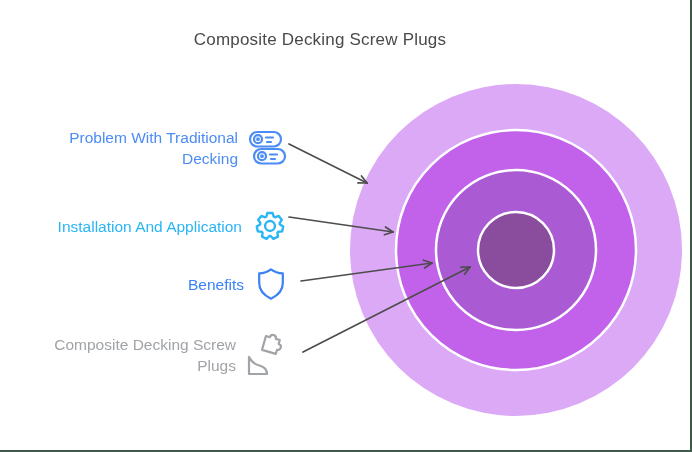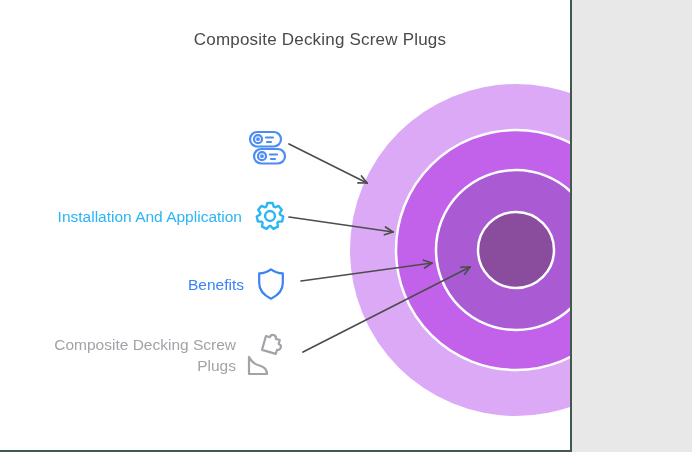--- a/index.html
+++ b/index.html
@@ -1,35 +1,35 @@
 <!DOCTYPE html>
 <html><head>
 <meta charset="utf-8">
 <style>
   html,body{margin:0;padding:0;background:#e8e8e8;font-family:"Liberation Sans",sans-serif;}
   #canvas{
-    position:relative;width:572px;height:452px;box-sizing:border-box;
+    position:relative;width:692px;height:452px;box-sizing:border-box;
     background:#ffffff;overflow:hidden;
     border-right:2px solid #3f5a4a;border-bottom:2px solid #3f5a4a;
   }
   #page-title{
     position:absolute;top:30px;left:0;width:640px;text-align:center;
     font-size:17px;font-weight:500;letter-spacing:.2px;color:#4a4a4a;
   }
   #diagram-svg{position:absolute;inset:0;}
   .row{
     position:absolute;left:16px;width:272px;display:flex;align-items:center;
     justify-content:flex-end;gap:10px;
   }
   .row .label{font-size:15.5px;font-weight:500;line-height:21px;text-align:right;}
   .row .label.wrap{max-width:200px;}
   .row .label.nowrap{white-space:nowrap;}
   .row .icon{flex:0 0 auto;display:block;}
   #row-problem{top:120px;height:56px;}
-  #row-installation{top:194px;height:44px;}
+  #row-installation{top:204px;height:44px;}
   #row-benefits{top:260px;height:48px;}
   #row-plugs{top:326px;height:58px;}
   svg.icon *{vector-effect:non-scaling-stroke;}
 </style>
 </head>
 <body>
 
 <div id="canvas">
 
   <svg id="diagram-svg" width="692" height="452" viewBox="0 0 692 452">
@@ -55,20 +55,21 @@
       <g stroke="#4d4d4d" stroke-width="1.7" fill="none" stroke-linecap="round">
         <line x1="303" y1="352" x2="470" y2="267"></line>
         <line x1="470" y1="267" x2="464.6" y2="274.2"></line>
         <line x1="470" y1="267" x2="461.0" y2="267.2"></line>
       </g>
     </svg>
 
   <div id="page-title" style="color: rgb(74, 74, 74);">Composite Decking Screw Plugs</div>
 
   <div class="row" id="row-problem" style="color: rgb(76, 140, 245);">
+    <div class="label wrap">Problem With Traditional Decking</div>
     <svg class="icon" width="40" height="36" viewBox="0 0 40 36" fill="none" stroke="currentColor" stroke-width="2.2" stroke-linecap="round" stroke-linejoin="round">
       <rect x="2" y="2" width="31" height="14.5" rx="7.25"></rect>
       <circle cx="10" cy="9.2" r="4"></circle>
       <circle cx="10" cy="9.2" r="0.8" fill="currentColor"></circle>
       <line x1="18" y1="7.5" x2="25" y2="7.5"></line>
       <line x1="19" y1="12" x2="23" y2="12"></line>
       <rect x="6" y="19" width="31" height="14.5" rx="7.25"></rect>
       <circle cx="14" cy="26.2" r="4"></circle>
       <circle cx="14" cy="26.2" r="0.8" fill="currentColor"></circle>
       <line x1="22" y1="24.5" x2="29" y2="24.5"></line>

